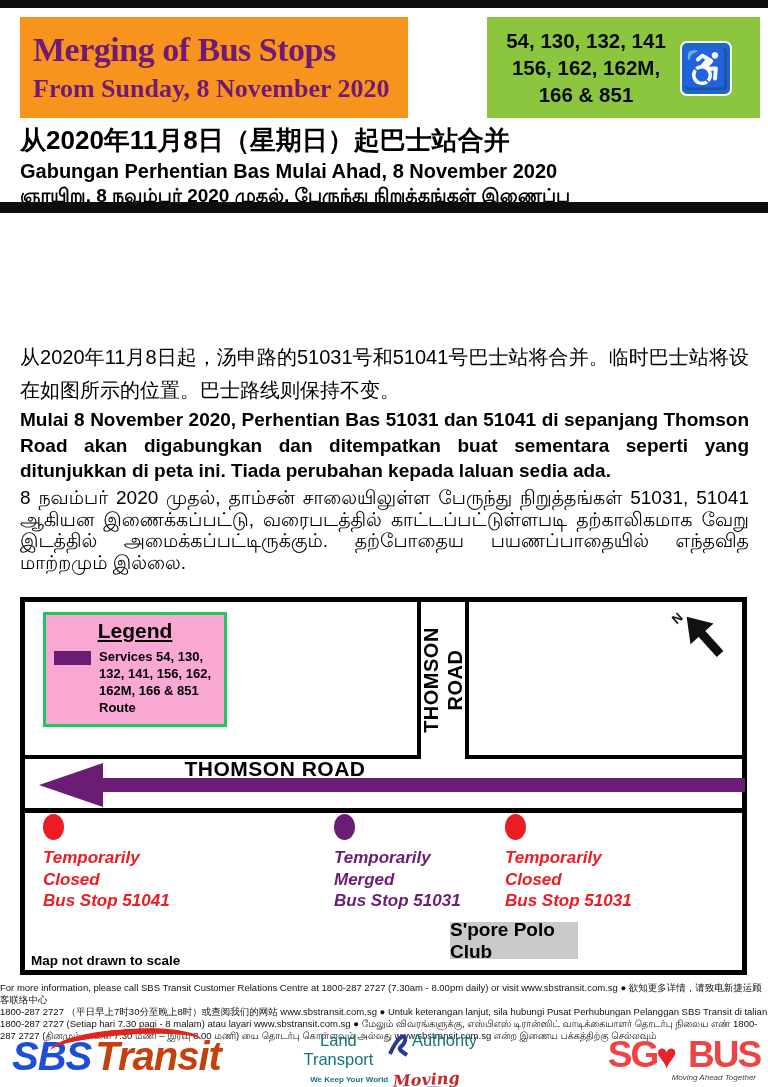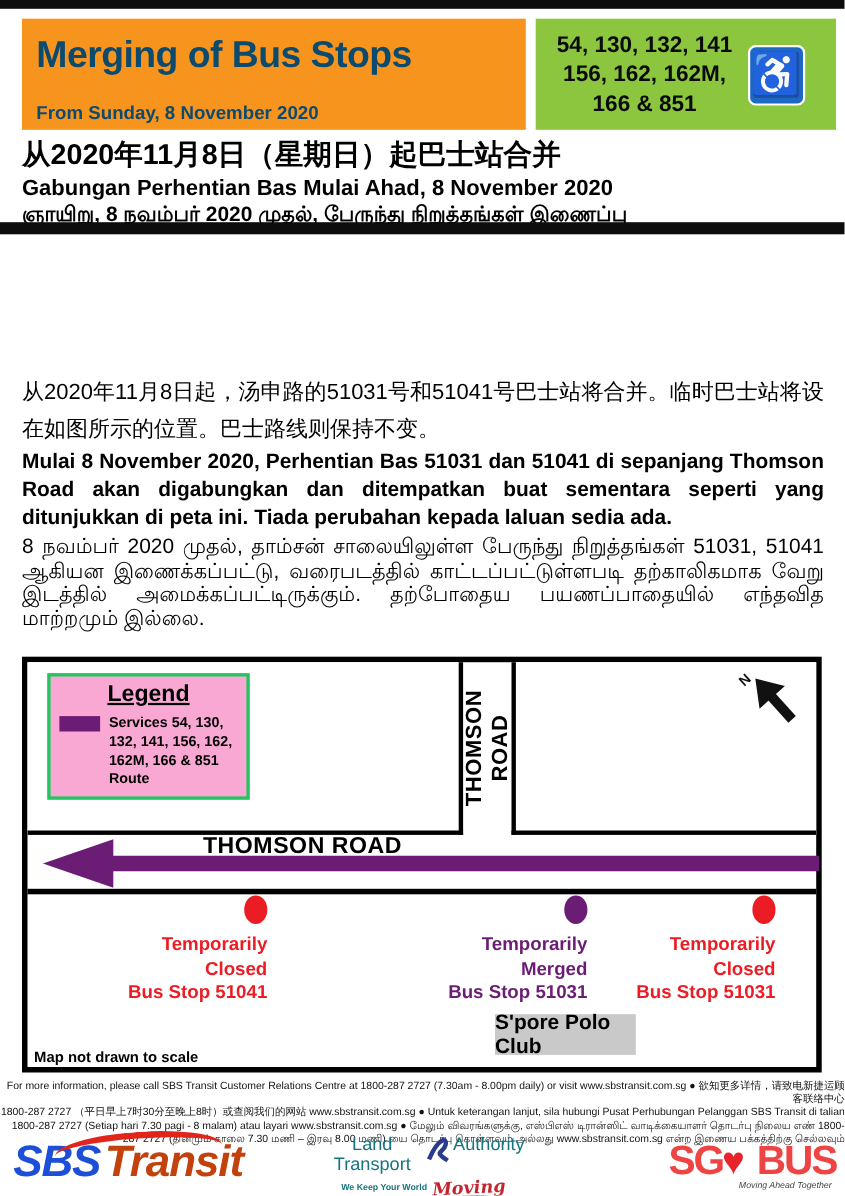--- a/index.html
+++ b/index.html
@@ -5,23 +5,23 @@
   * { margin:0; padding:0; box-sizing:border-box; }
   html,body { background:#ffffff; }
   .page {
     position:relative; width:768px; height:1087px; background:#fff;
     font-family:"Liberation Sans", sans-serif; color:#000; overflow:hidden;
   }
   .abs { position:absolute; }
 
   
   .top-strip { left:0; top:0; width:768px; height:8px; background:#0d0d0d; }
-  .banner { left:20px; top:17px; width:458px; height:101px; background:#F7941D; color:#0c4a6e; padding:14px 0 0 13px; }
+  .banner { left:20px; top:17px; width:388px; height:101px; background:#F7941D; color:#701a75; padding:14px 0 0 13px;font-family:Liberation Serif, serif; }
   .banner-title { font-size:34px; font-weight:bold; letter-spacing:-0.5px; line-height:38px; }
-  .banner-sub { font-size:17px; font-weight:bold; line-height:30px; margin-top:19px; }
+  .banner-sub { font-size:26px; font-weight:bold; line-height:30px; margin-top:5px; }
   .services { left:487px; top:17px; width:273px; height:101px; background:#8CC63E; }
   .services-text { position:absolute; left:0; top:10px; width:198px; text-align:center;
     font-size:20.5px; font-weight:bold; line-height:27px; color:#0a0a0a; }
   .wheelchair { position:absolute; left:193px; top:24px; width:52px; height:55px;
     background:#1E68C5; border:2px solid #fff; border-radius:7px;
     display:flex; align-items:center; justify-content:center; }
   .wheelchair span { color:#fff; font-size:38px; line-height:1; }
 
   
   .headlines { left:20px; top:124px; width:730px; }
@@ -51,33 +51,33 @@
   .legend-row { display:flex; align-items:flex-start; }
   .legend-swatch { width:37px; height:14px; background:#6B1C74; margin:3px 8px 0 2px; flex:0 0 auto; }
   .legend-label { font-size:13px; font-weight:bold; line-height:17px; width:122px; }
   .north { position:absolute; left:640px; top:4px; }
 
   .h-road-label { position:absolute; left:135px; top:155px; width:230px; text-align:center;
     font-size:21px; font-weight:bold; letter-spacing:0.5px; }
   .route-arrow { position:absolute; left:14px; top:160px; }
   .road-line { position:absolute; left:0; top:206px; width:717px; height:5px; background:#000; }
 
-  .marker { position:absolute; top:212px; width:200px; text-align:right; }
+  .marker { position:absolute; top:212px; width:200px; text-align:left;font-style:italic; }
   .marker .dot { display:inline-block; width:21px; height:26px; border-radius:50%; }
   .marker .lbl { margin-top:3px; font-size:17px; font-weight:bold; line-height:21.5px; }
   .m1 { left:18px; }  .m2 { left:309px; }  .m3 { left:480px; }
   .c-red { color:#EC1C24; } .bg-red { background:#EC1C24; }
   .c-purple { color:#6B1C74; } .bg-purple { background:#6B1C74; }
 
   .polo { position:absolute; left:425px; top:320px; width:128px; height:37px; background:#C9C9C9;
     display:flex; align-items:center; justify-content:center; font-size:19px; font-weight:bold; }
   .map-note { position:absolute; left:6px; top:351px; font-size:13.5px; font-weight:bold; }
 
   
-  .footer { left:0; top:982px; width:768px; text-align:right; font-size:9.5px; line-height:12px; color:#111; }
+  .footer { left:0; top:982px; width:768px; text-align:left; font-size:9.5px; line-height:12px; color:#111; }
 
   
   .sbs { left:12px; top:1034px; width:230px; height:52px; font-style:italic; white-space:nowrap; }
   .sbs-swoosh { position:absolute; left:38px; top:-5px; width:152px; height:34px;
     border-top:6px solid #E1251B; border-radius:50%; transform:rotate(-4deg); }
   .sbs-red { font-size:40px; font-weight:bold; color:#1d4ed8; letter-spacing:-1px; }
   .sbs-purple { font-size:40px; font-weight:bold; color:#c2410c; letter-spacing:-1px; margin-left:4px; }
 
   .lta { left:293px; top:1031px; width:184px; text-align:center; color:#15747D; }
   .lta-top { display:flex; justify-content:center; font-size:16.5px; font-weight:400; }

